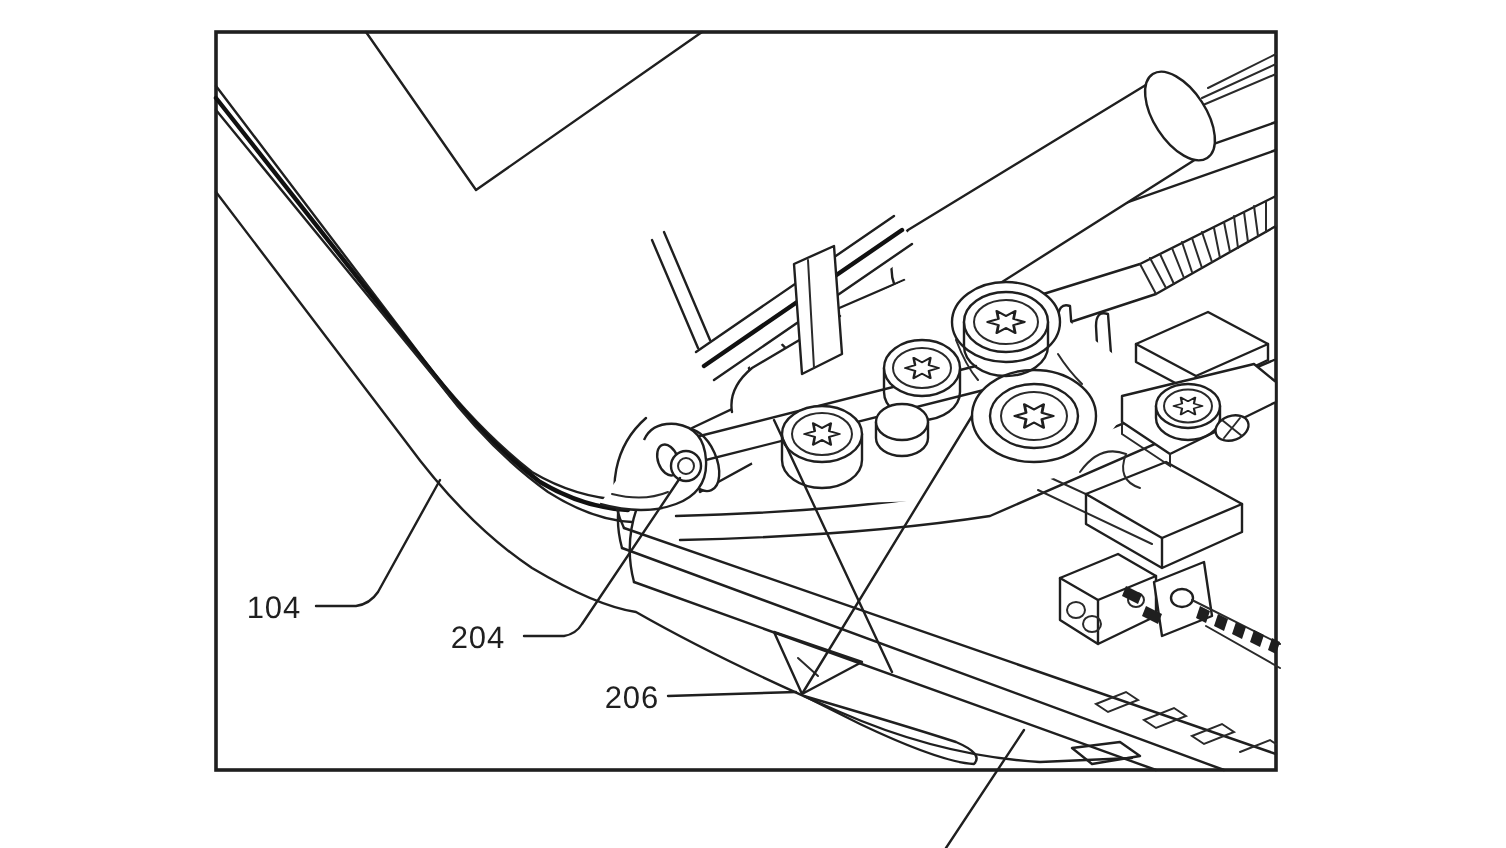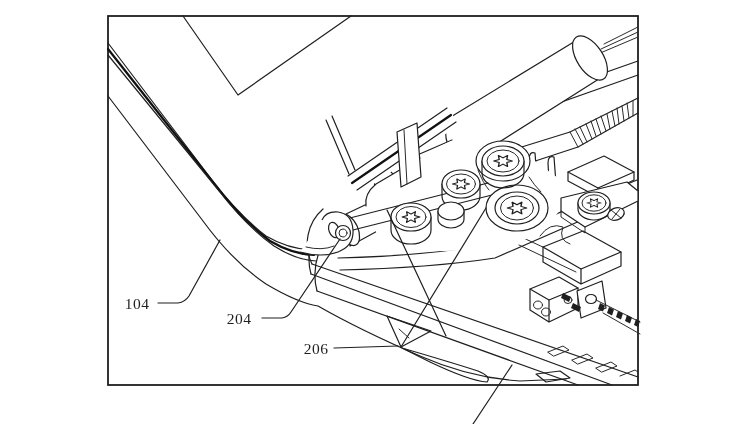--- a/index.html
+++ b/index.html
@@ -1,17 +1,17 @@
 <!DOCTYPE html>
 <html><head>
 <meta charset="utf-8">
 <style>
   html,body{margin:0;padding:0;background:#ffffff;}
   .stage{position:relative;width:753px;height:424px;background:#ffffff;overflow:hidden;
-         font-family:Liberation Serif, serif;text-align:right;}
+         font-family:Liberation Sans, sans-serif;text-align:right;}
   svg{position:absolute;left:0;top:0;}
   svg *{vector-effect:none;}
   .ln{fill:none;stroke:#1f1f1f;stroke-width:1.2;stroke-linecap:round;stroke-linejoin:round;}
   .ln-thin{fill:none;stroke:#2a2a2a;stroke-width:1;stroke-linecap:round;}
   .ln-dark{fill:none;stroke:#111;stroke-width:2.2;stroke-linecap:round;}
   .wh{fill:#ffffff;stroke:#1f1f1f;stroke-width:1.2;stroke-linejoin:round;}
   .wh-q{fill:#ffffff;stroke:none;}
   .ink{fill:#1f1f1f;stroke:none;}
   .frame{fill:none;stroke:#1f1f1f;stroke-width:1.8;}
   .lbl{fill:#1f1f1f;font-size:15.5px;letter-spacing:0.5px;}

